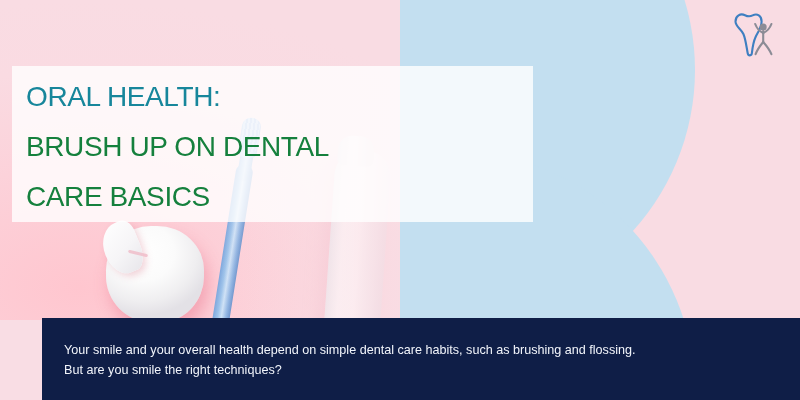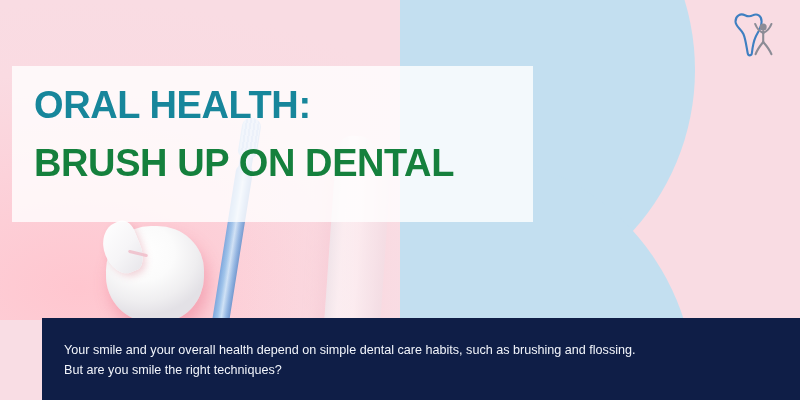--- a/index.html
+++ b/index.html
@@ -187,24 +187,24 @@
   }
 
   
   .headline {
     position: absolute;
     left: 22px;
     top: 70px;
     width: 520px;
   }
   .headline-line {
-    margin: 12px;
+    margin: 4px;
     font-family: "Liberation Sans", sans-serif;
-    font-weight: 700;
-    font-size: 38px;
+    font-weight: 400;
+    font-size: 28px;
     line-height: 46px;
     letter-spacing: -0.4px;
     white-space: nowrap;
   }
   .line-1 { color: #17869b; }
   .line-2, .line-3 { color: #15803d; }
 
   
   .strip {
     position: absolute;
@@ -264,20 +264,21 @@
         </div>
       </div>
     </div>
 
     <div class="headline-plate"></div>
   </div>
 
   <div class="headline">
     <p class="headline-line line-1">ORAL HEALTH:</p>
     <p class="headline-line line-2">BRUSH UP ON DENTAL</p>
+    <p class="headline-line line-3">CARE BASICS</p>
   </div>
 
   <div class="logo">
     <svg viewBox="0 0 58 52" width="58" height="52" xmlns="http://www.w3.org/2000/svg">
       <path d="M8.5 10.5 C8.5 4.5 13.5 2.0 18.0 4.2 C20.6 5.5 23.2 5.6 25.6 4.4 C30.2 2.1 34.6 4.6 34.6 10.4 C34.6 16.4 31.0 21.0 28.6 26.0 C26.6 30.2 25.6 35.8 24.9 42.0 C24.6 45.0 21.3 45.3 20.7 42.2 C19.4 35.6 18.6 28.0 16.4 23.0 C14.0 17.6 8.5 15.6 8.5 10.5 Z" fill="none" stroke="#3e7fc1" stroke-width="2.1" stroke-linecap="round" stroke-linejoin="round"></path>
       <circle cx="36.2" cy="16.0" r="3.5" fill="#8c8c96"></circle>
       <path d="M36.2 20.0 L36.2 31.5" stroke="#8c8c96" stroke-width="2.1" stroke-linecap="round"></path>
       <path d="M36.2 22.0 C32.5 20.4 29.6 16.8 28.2 13.0" fill="none" stroke="#8c8c96" stroke-width="2.1" stroke-linecap="round"></path>
       <path d="M36.2 22.0 C40.0 20.4 43.0 16.8 44.4 13.0" fill="none" stroke="#8c8c96" stroke-width="2.1" stroke-linecap="round"></path>
       <path d="M36.2 31.0 C33.2 34.6 30.4 38.4 28.6 43.2" fill="none" stroke="#8c8c96" stroke-width="2.1" stroke-linecap="round"></path>

